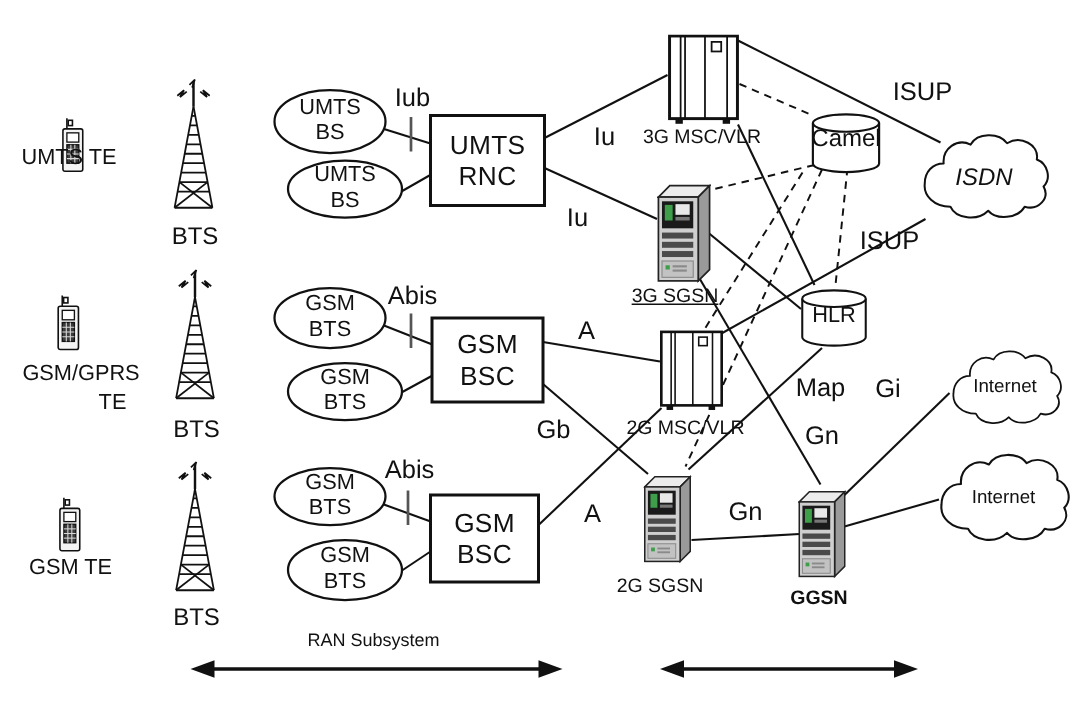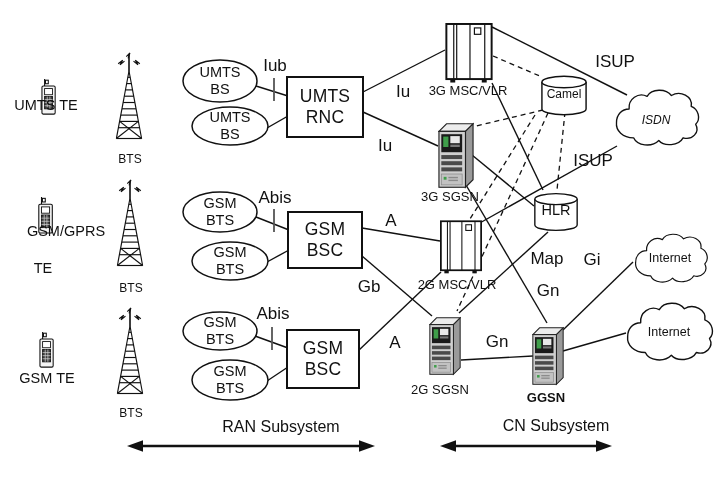--- a/index.html
+++ b/index.html
@@ -7,23 +7,23 @@
     position:relative;width:728px;height:484px;background:#ffffff;overflow:hidden;
     font-family:"Liberation Sans",sans-serif;color:#111;
   }
   .stage svg.layer{position:absolute;left:0;top:0;}
   .lbl{
     position:absolute;transform:translate(-50%,-50%);
     white-space:nowrap;line-height:1.18;text-align:center;color:#111;
   }
   .s12{font-size:12.5px;}
   .s13{font-size:13px;}
-  .s135{font-size:12px;}
+  .s135{font-size:16px;}
   .s14{font-size:14.5px;}
-  .s17{font-size:16px;margin-left:32px;}
+  .s17{font-size:12px;}
   .s175{font-size:17.5px;letter-spacing:.2px;}
   .iface{font-size:17px;}
 </style>
 </head>
 <body>
 
 <div class="stage">
 
   <svg class="layer" width="728" height="484" viewBox="0 0 728 484">
     <defs>
@@ -219,22 +219,22 @@
       </g>
     <g>
         <use href="#sym-cloud" x="626" y="231" width="90" height="55"></use>
       </g>
     <g>
         <use href="#sym-cloud" x="623" y="299" width="93" height="66"></use>
       </g>
   </svg>
 
   <div class="lbl s14" style="left:46px;top:106px;">UMTS TE</div>
-  <div class="lbl s14" style="left:54px;top:232px;margin-left:12px;">GSM/GPRS</div>
-  <div class="lbl s14" style="left:43px;top:269px;text-align:center;">TE</div>
+  <div class="lbl s14" style="left:54px;top:250px;">GSM/GPRS</div>
+  <div class="lbl s14" style="left:75px;top:269px;text-align:center;">TE</div>
   <div class="lbl s14" style="left:47px;top:379px;">GSM TE</div>
   <div class="lbl s135" style="left:130px;top:159px;">BTS</div>
   <div class="lbl s135" style="left:131px;top:288px;">BTS</div>
   <div class="lbl s135" style="left:131px;top:413px;">BTS</div>
 
   <div class="lbl s14" style="left:220px;top:81px;">
       <div>UMTS</div>
       <div>BS</div>
     </div>
   <div class="lbl s14" style="left:230px;top:126px;">
@@ -280,27 +280,26 @@
   <div class="lbl iface" style="left:395px;top:343px;">A</div>
   <div class="lbl iface" style="left:369px;top:287px;">Gb</div>
   <div class="lbl iface" style="left:615px;top:62px;">ISUP</div>
   <div class="lbl iface" style="left:593px;top:161px;">ISUP</div>
   <div class="lbl iface" style="left:547px;top:259px;">Map</div>
   <div class="lbl iface" style="left:548px;top:291px;">Gn</div>
   <div class="lbl iface" style="left:497px;top:342px;">Gn</div>
   <div class="lbl iface" style="left:592px;top:260px;">Gi</div>
 
   <div class="lbl s13" style="left:468px;top:91px;">3G MSC/VLR</div>
-  <div class="lbl s13" style="left:450px;top:197px;">3G SGSN</div>
+  <div class="lbl s13" style="left:450px;top:197px;text-decoration:underline;">3G SGSN</div>
   <div class="lbl s13" style="left:457px;top:285px;">2G MSC/VLR</div>
   <div class="lbl s13" style="left:440px;top:390px;text-align:center;">2G SGSN</div>
   <div class="lbl s13" style="left:546px;top:398px;font-weight:bold;">GGSN</div>
   <div class="lbl s135" style="left:564px;top:94px;">Camel</div>
   <div class="lbl s14" style="left:556px;top:211px;">HLR</div>
 
   <div class="lbl s135" style="left:656px;top:120px;font-style:italic;">ISDN</div>
   <div class="lbl s12" style="left:670px;top:258px;">Internet</div>
   <div class="lbl s12" style="left:669px;top:332px;">Internet</div>
 
   <div class="lbl s17" style="left:249px;top:427px;">RAN Subsystem</div>
-  <div class="lbl s17" style="left:524px;top:426px;">CN Subsystem</div>
 
 </div>
 
 </body></html>

